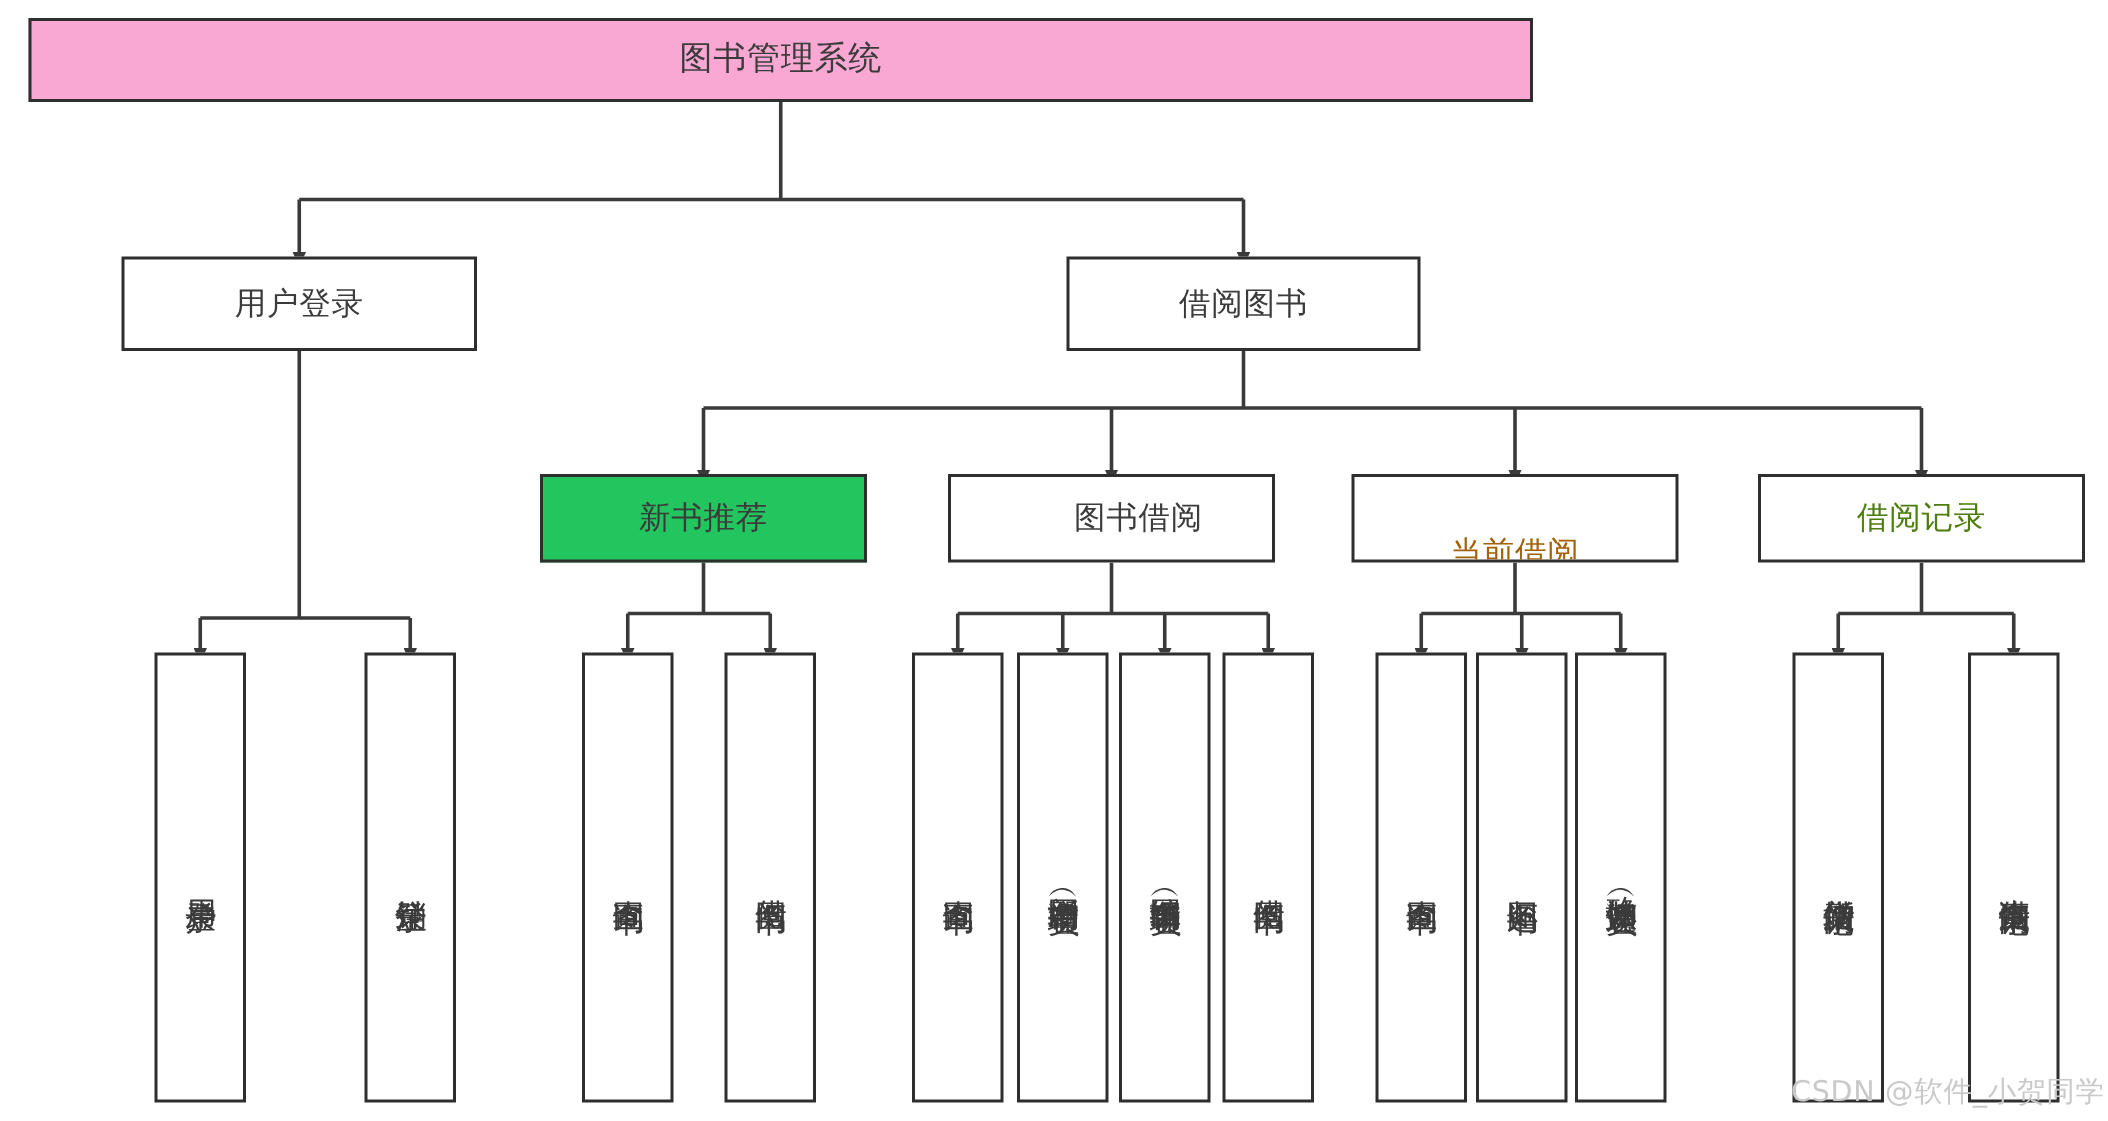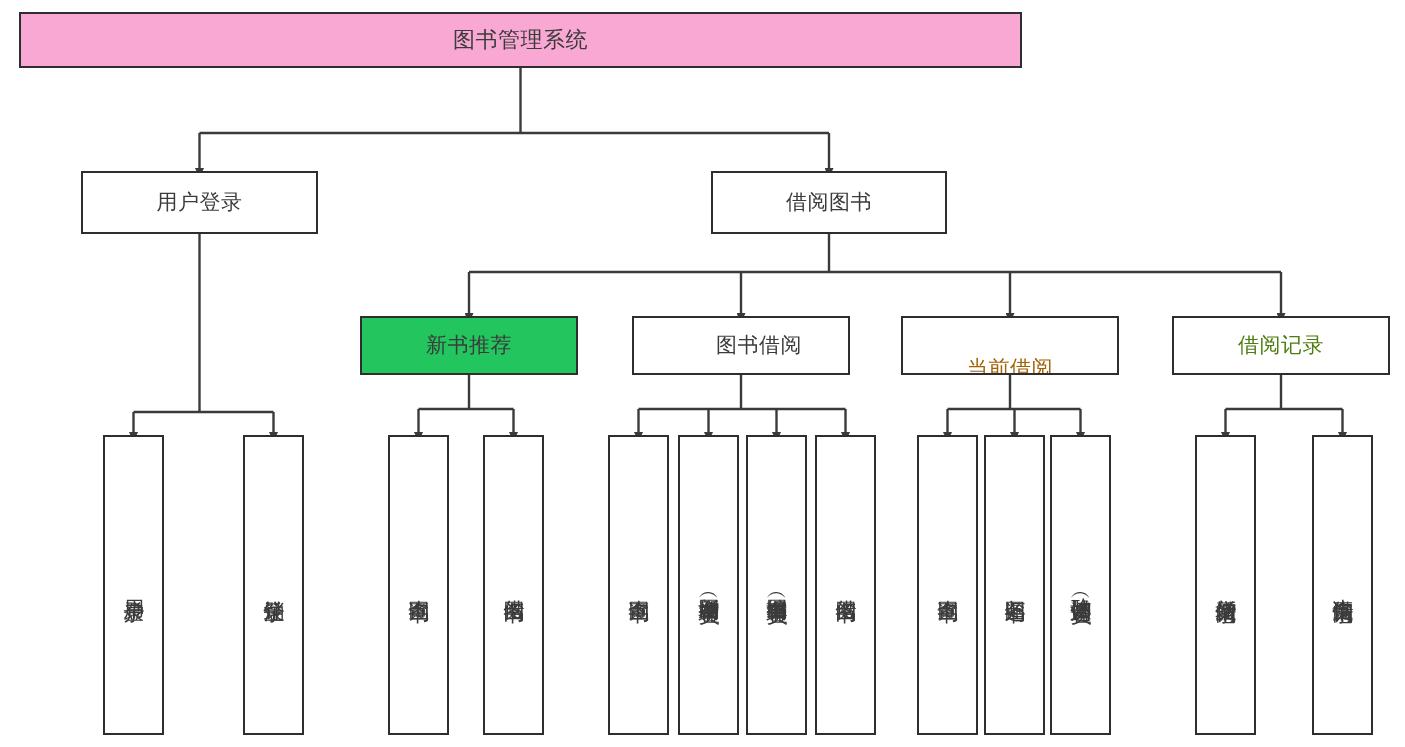--- a/index.html
+++ b/index.html
@@ -162,13 +162,14 @@
         <span class="label" style="color: rgb(59, 59, 59);">确认归还（管理员）</span>
       </div>
       <div class="node vertical" style="left: 1195px; top: 435px; width: 61px; height: 300px; border-color: rgb(46, 46, 46); background: rgb(255, 255, 255);">
         <span class="label" style="color: rgb(59, 59, 59);">新增借阅记录</span>
       </div>
       <div class="node vertical" style="left: 1312px; top: 435px; width: 61px; height: 300px; border-color: rgb(46, 46, 46); background: rgb(255, 255, 255);">
         <span class="label" style="color: rgb(59, 59, 59);">查询借阅记录</span>
       </div>
     </div>
 
+  <div class="watermark" style="left: 1194px; top: 715px; color: rgb(201, 201, 201);">CSDN @软件_小贺同学</div>
 </div>
 
 </body></html>

